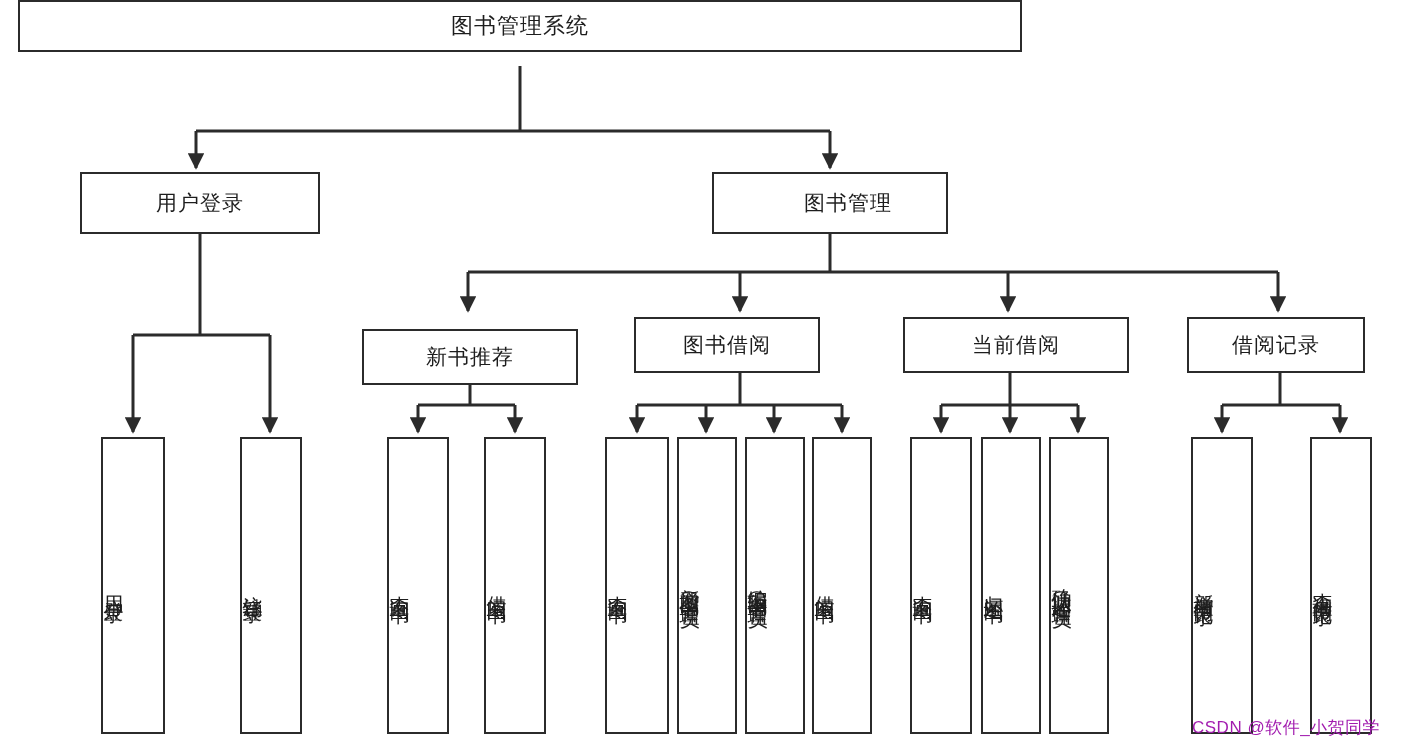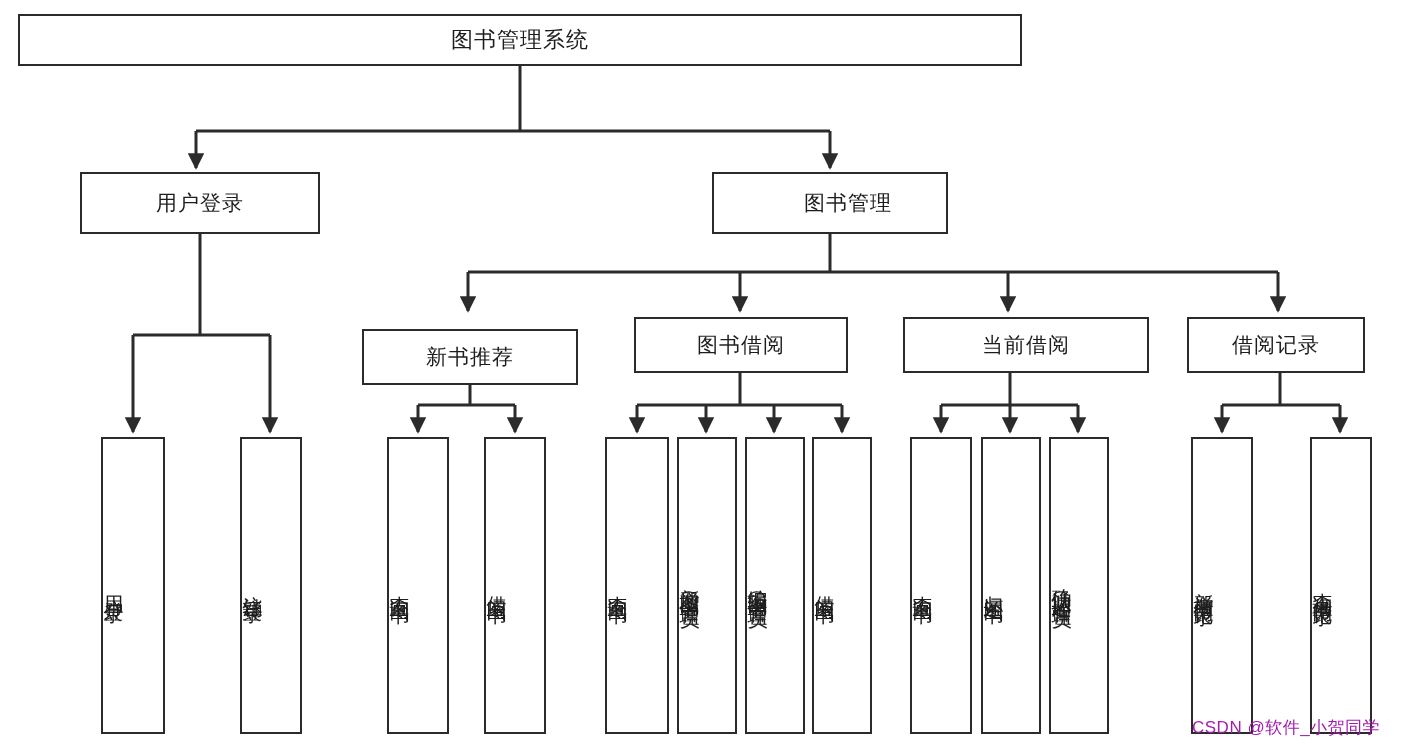--- a/index.html
+++ b/index.html
@@ -124,28 +124,28 @@
       <path d="M 1010 405 L 1010 432" marker-end="url(#arrow)"></path>
       <path d="M 1078 405 L 1078 432" marker-end="url(#arrow)"></path>
 
       <path d="M 1280 373 L 1280 405"></path>
       <path d="M 1222 405 L 1340 405"></path>
       <path d="M 1222 405 L 1222 432" marker-end="url(#arrow)"></path>
       <path d="M 1340 405 L 1340 432" marker-end="url(#arrow)"></path>
     </g>
   </svg>
 
-  <div class="node horiz root" style="left:18px; top:14px; width:1004px; height:52px;">图书管理系统</div>
+  <div class="node horiz root" style="left:18px; top:0; width:1004px; height:52px;">图书管理系统</div>
 
   <div class="node horiz" style="left:80px; top:172px; width:240px; height:62px;">用户登录</div>
   <div class="node horiz" style="left:712px; top:172px; width:236px; height:62px;padding-left:36px;">图书管理</div>
 
   <div class="node horiz" style="left:362px; top:317px; width:216px; height:56px;margin-top:12px;">新书推荐</div>
-  <div class="node horiz" style="left:634px; top:317px; width:214px; height:56px;">图书借阅</div>
-  <div class="node horiz" style="left:903px; top:317px; width:246px; height:56px;">当前借阅</div>
+  <div class="node horiz" style="left:634px; top:317px; width:186px; height:56px;">图书借阅</div>
+  <div class="node horiz" style="left:903px; top:317px; width:226px; height:56px;">当前借阅</div>
   <div class="node horiz" style="left:1187px; top:317px; width:178px; height:56px;">借阅记录</div>
 
   <div class="node vert center" style="left:101px; top:437px; width:64px; height:297px;">
     <span class="vlabel">用户登录</span>
   </div>
   <div class="node vert center" style="left:240px; top:437px; width:62px; height:297px;">
     <span class="vlabel">注销登录</span>
   </div>
 
   <div class="node vert center" style="left:387px; top:437px; width:62px; height:297px;">

